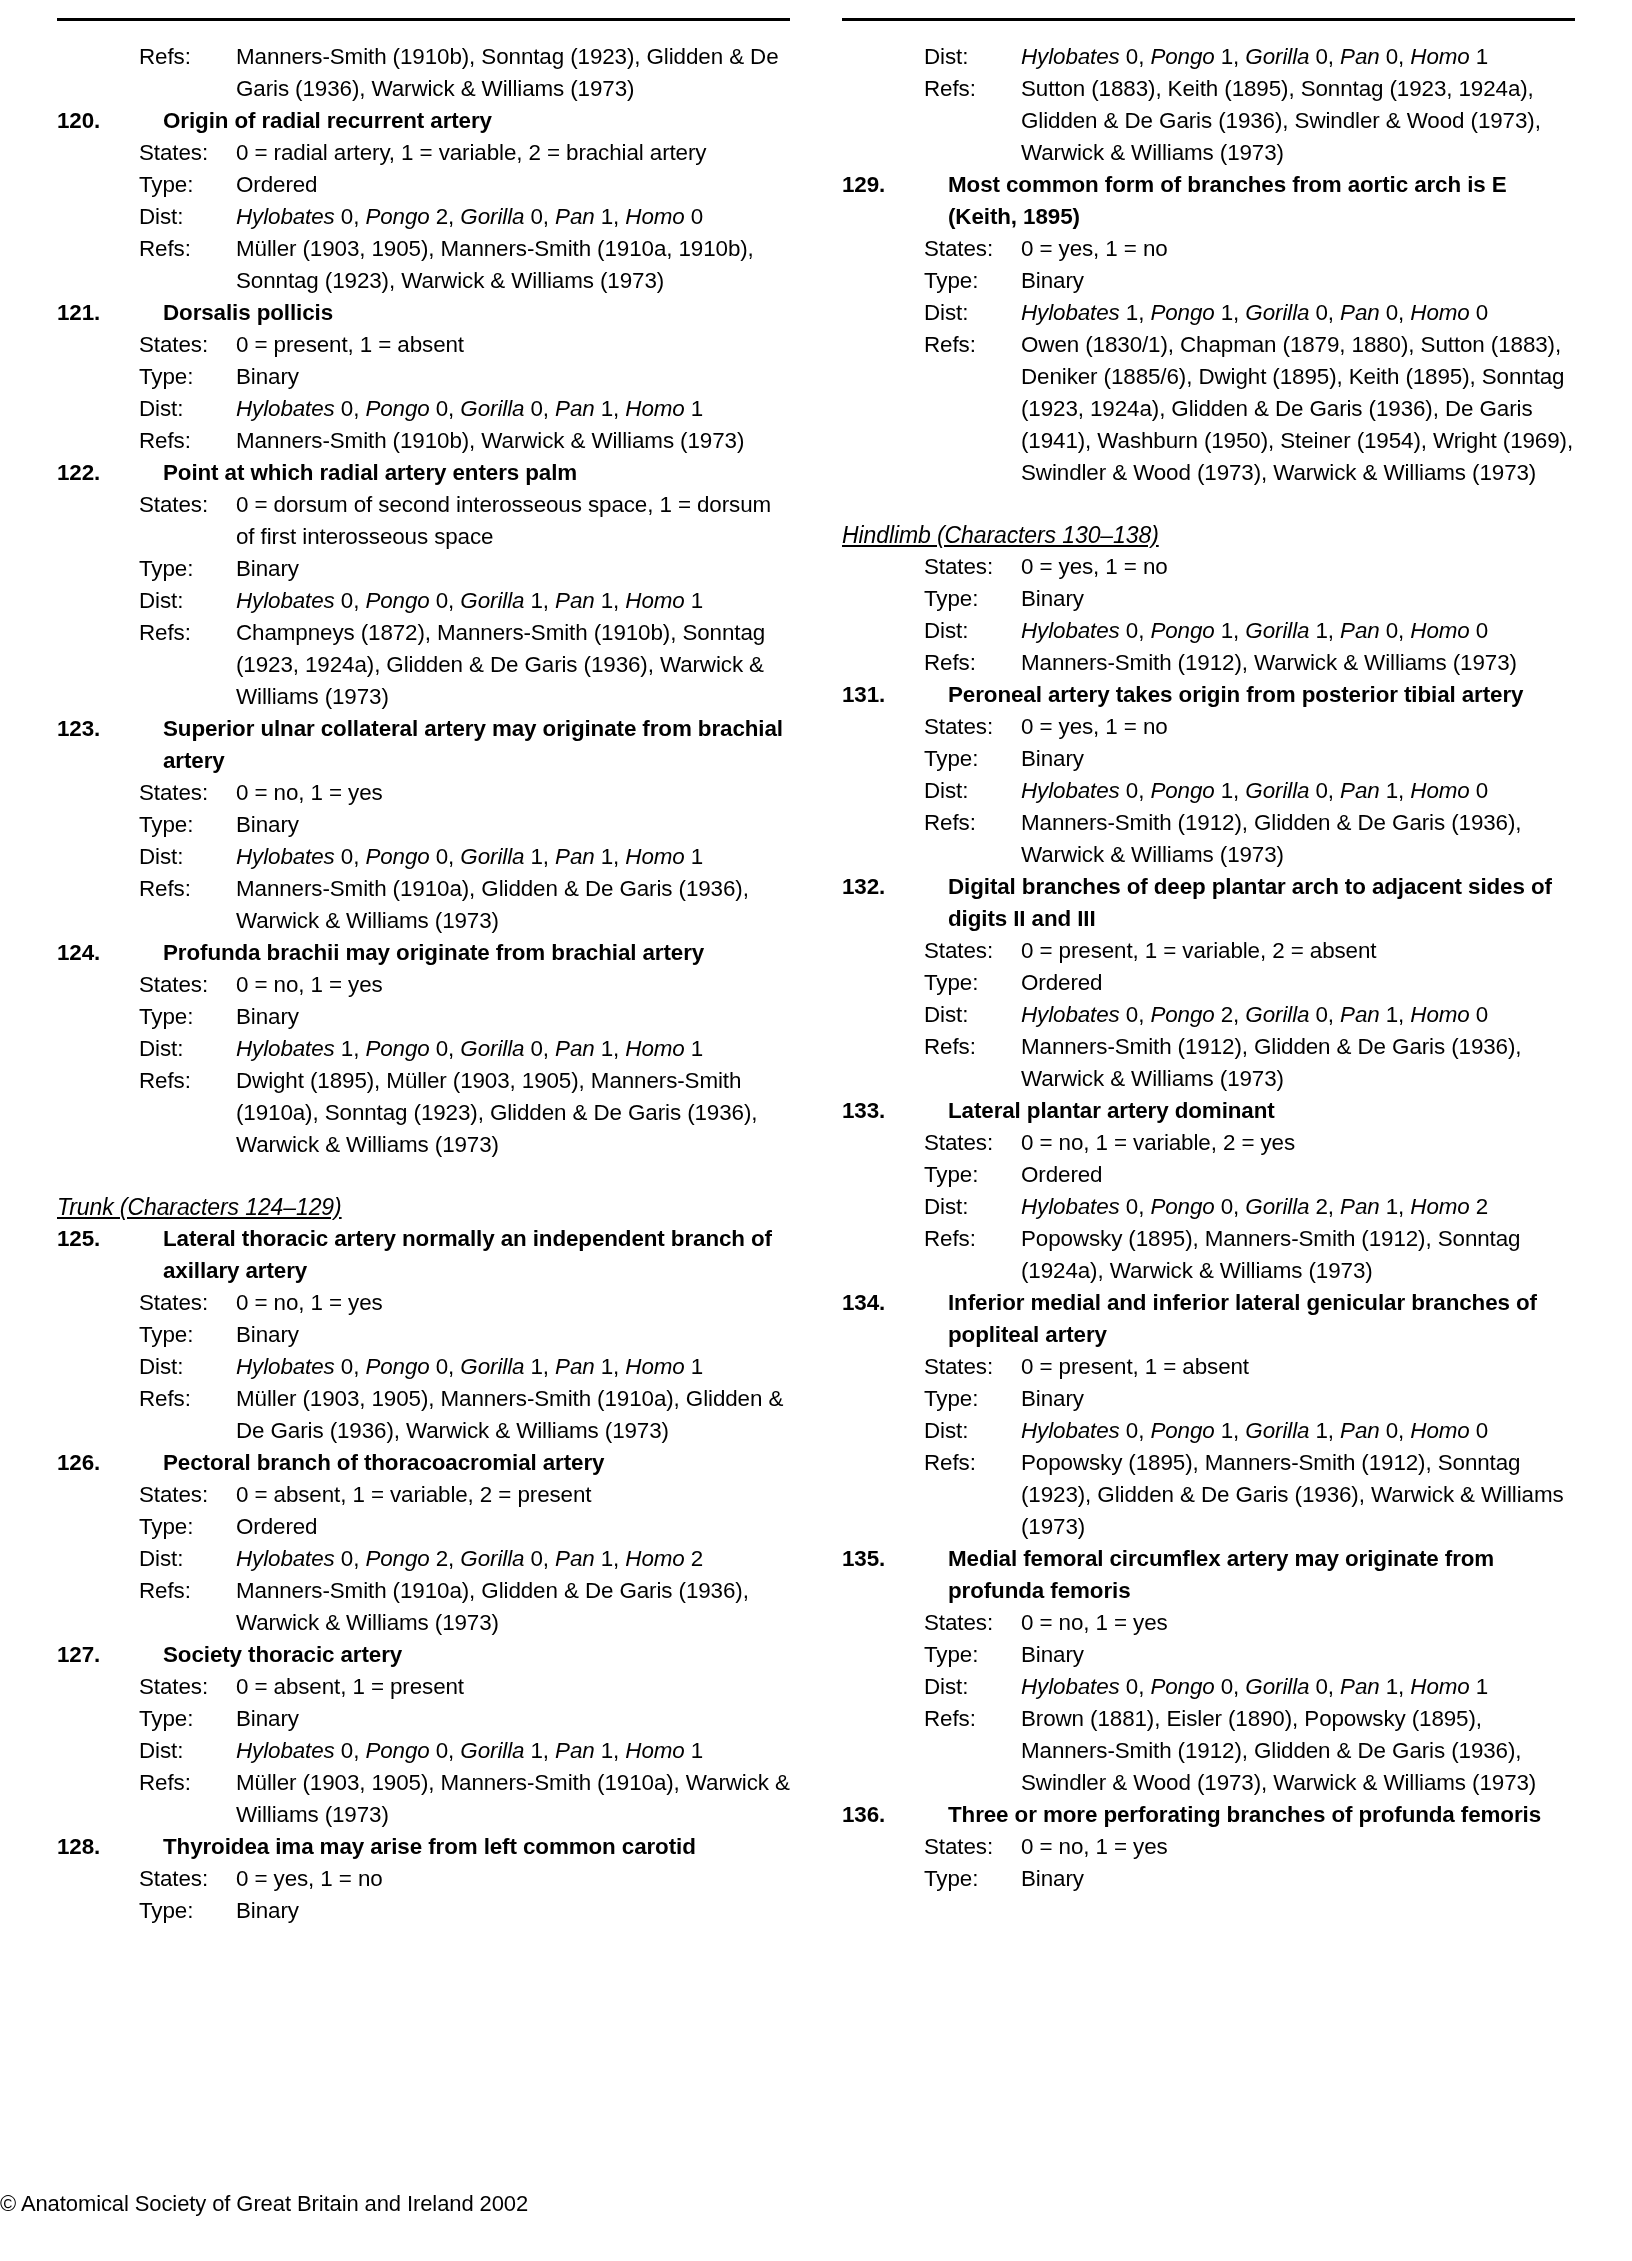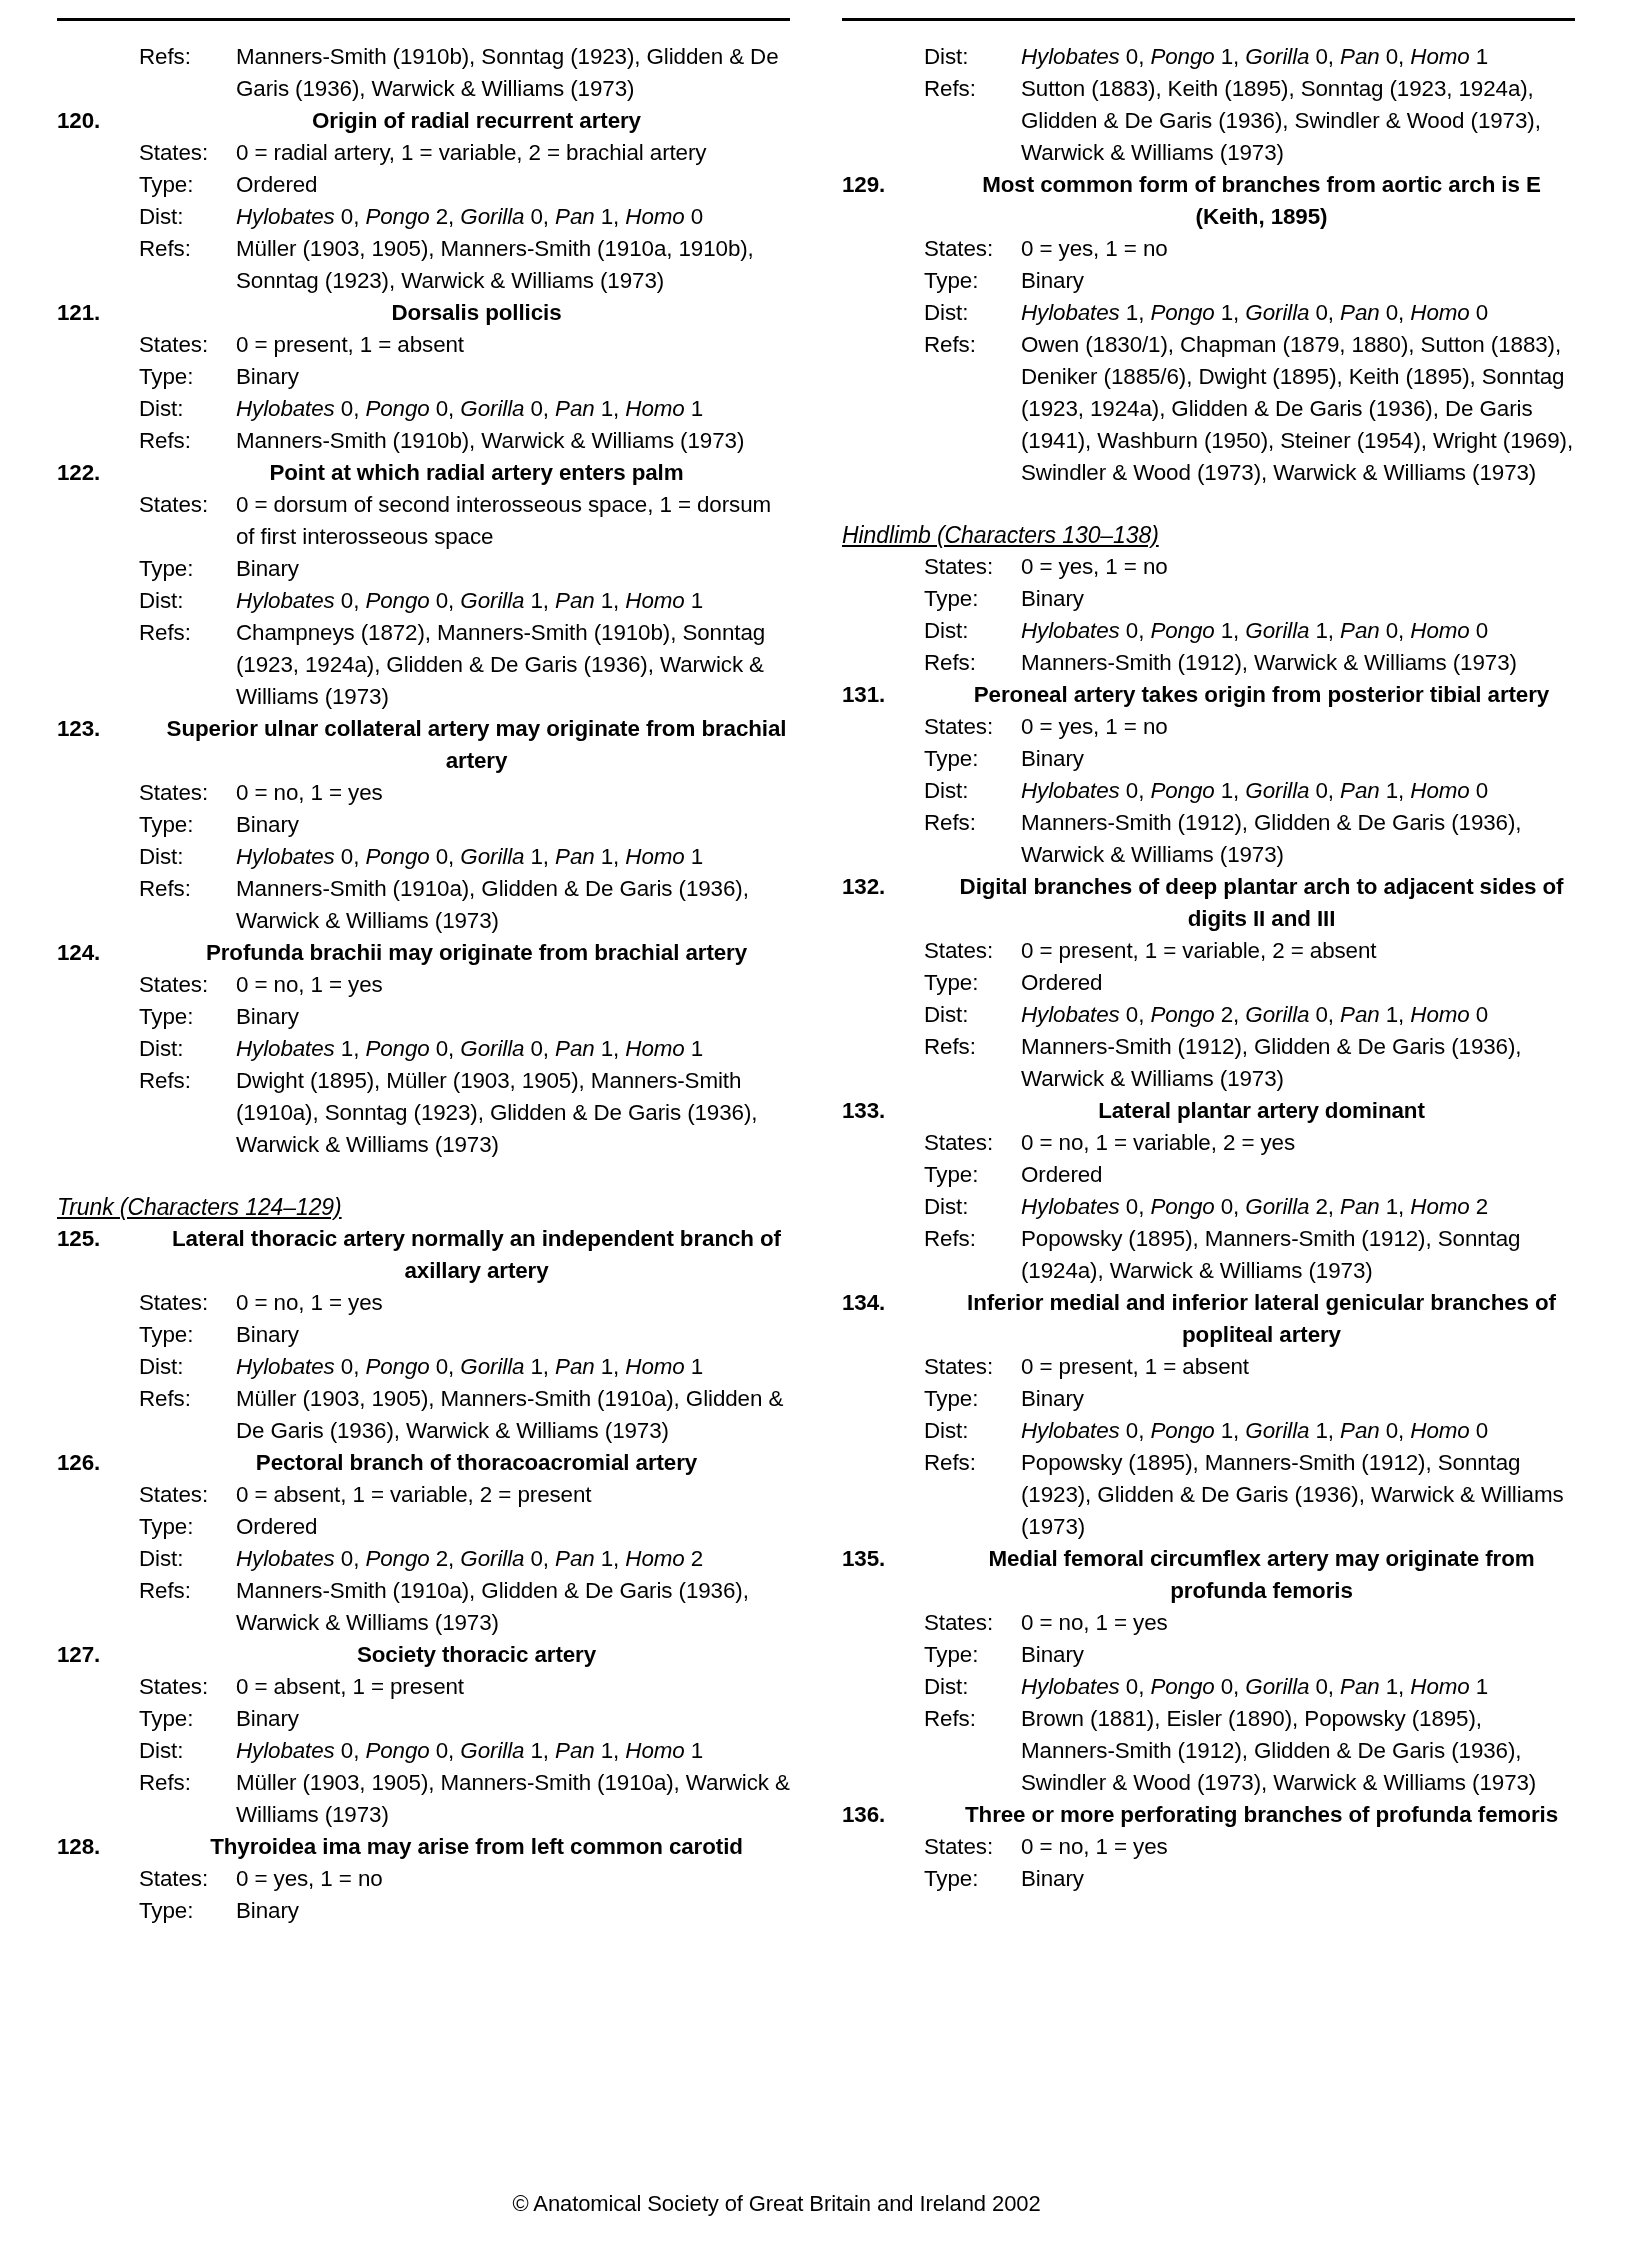--- a/index.html
+++ b/index.html
@@ -50,21 +50,20 @@
     font-size: 22.4px;
     line-height: 32px;
     letter-spacing: -0.1px;
   }
   .entry-title {
     font-weight: bold;
     font-size: 22.4px;
     line-height: 32px;
     letter-spacing: -0.1px;
     flex: 1 1 auto;
-    text-align: center;
   }
   .field {
     display: flex;
     align-items: flex-start;
     padding-left: 82px;
   }
   .field-label {
     flex: 0 0 97px;
     font-size: 22.4px;
     line-height: 32px;
@@ -86,21 +85,21 @@
     letter-spacing: -0.1px;
     margin-top: 30px;
     margin-bottom: 0;
     text-decoration: underline;
   }
   .footer {
     position: absolute;
     left: 0;
     right: 0;
     bottom: 44px;
-    text-align: center;
+    text-align: left;
     padding-right: 79px;
     font-size: 22px;
     letter-spacing: -0.1px;
   }
 </style>
 </head>
 <body>
 
 <div class="page">
 

